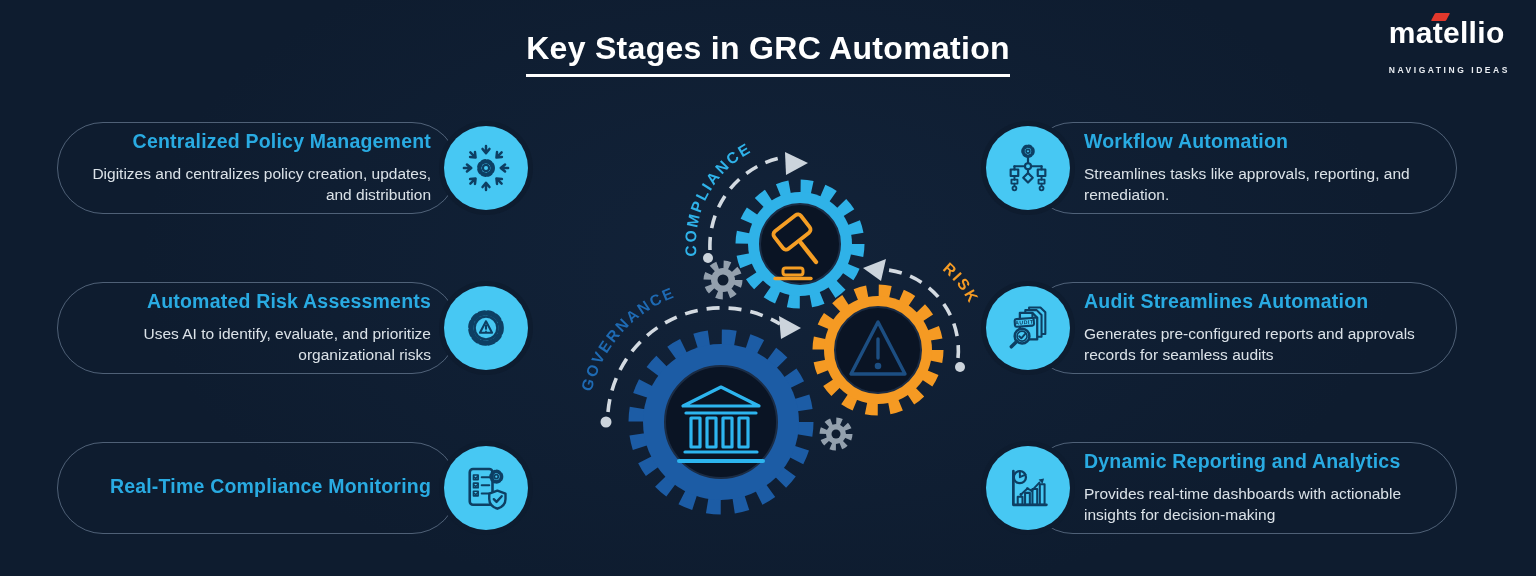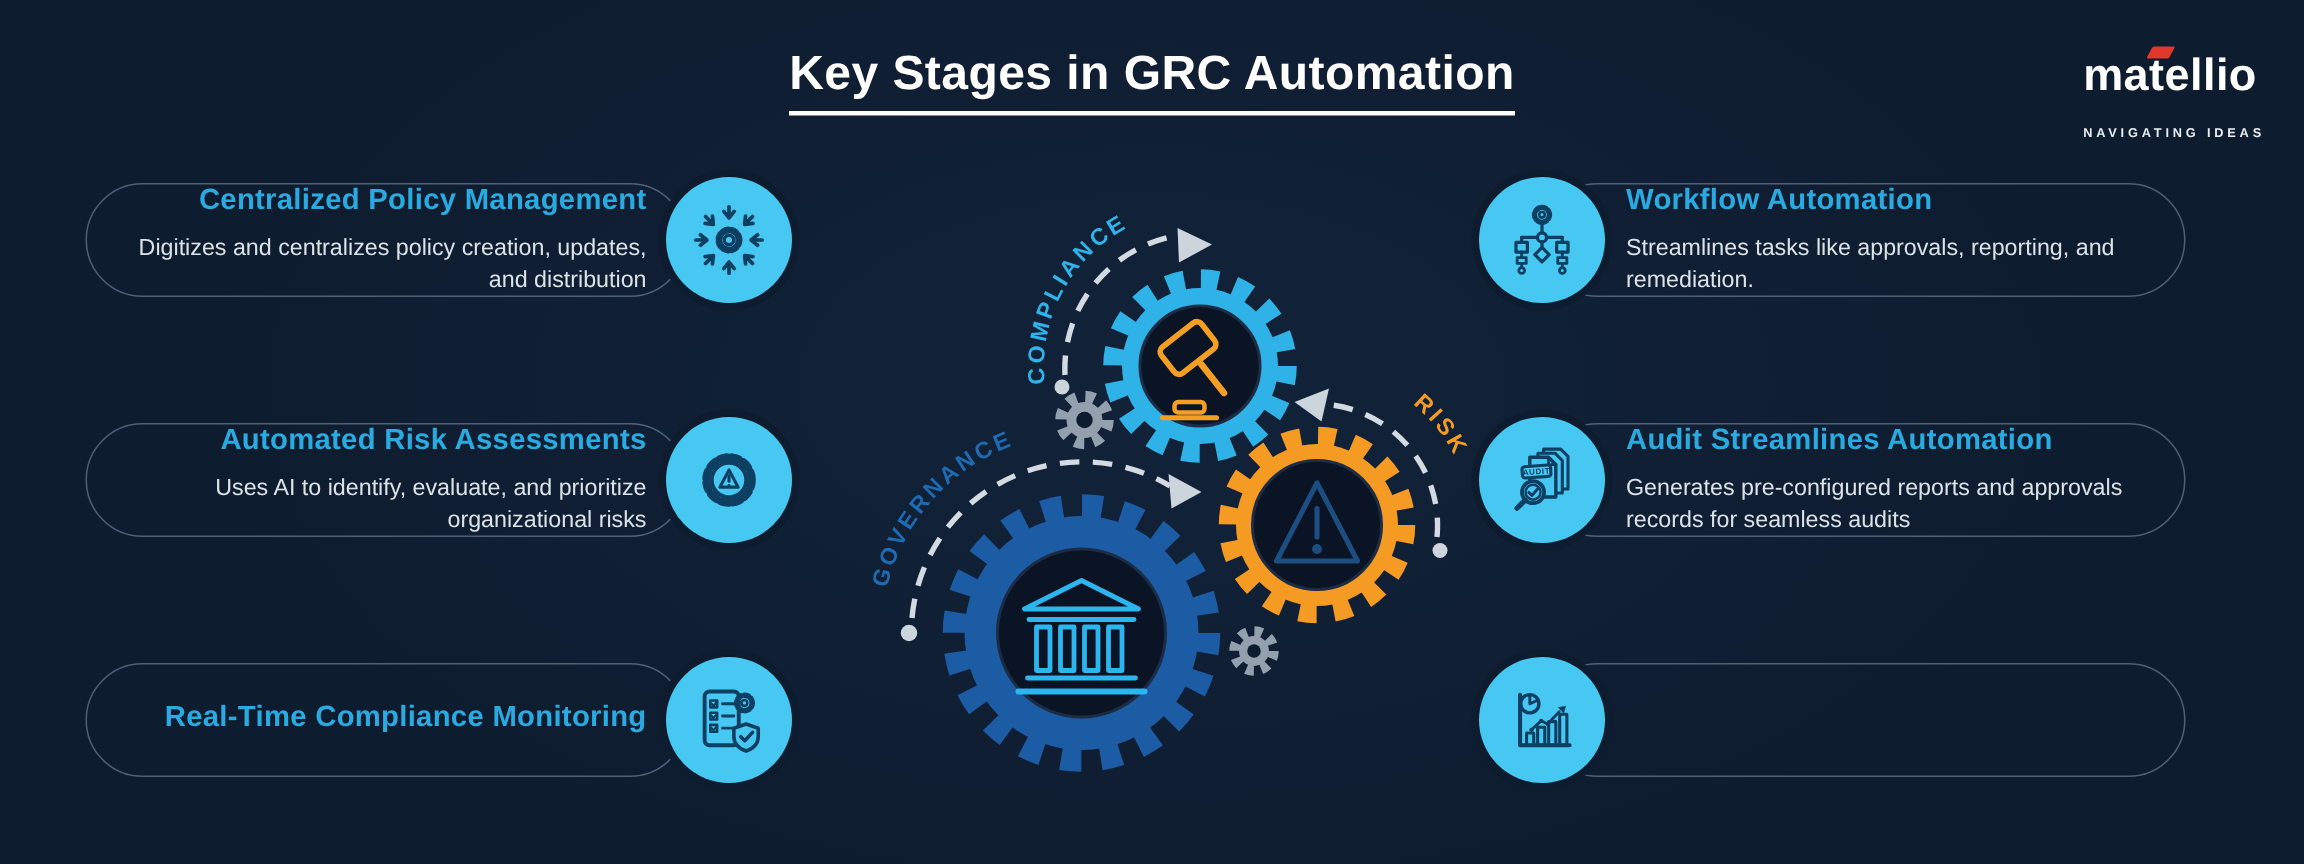--- a/index.html
+++ b/index.html
@@ -8,27 +8,27 @@
     background:#0e1c2f;
     background-image:radial-gradient(ellipse 900px 500px at 50% 45%, rgba(28,52,84,.28), rgba(0,0,0,0) 70%);
     font-family:"Liberation Sans", sans-serif;color:#fff;
   }
   
   .title-wrap{position:absolute;top:0;left:0;right:0;text-align:center;}
   .page-title{
     display:inline-block;margin-top:30px;font-size:32px;font-weight:700;letter-spacing:.3px;
     border-bottom:3px solid #ffffff;padding-bottom:7px;
   }
-  .logo{position:absolute;top:36px;right:26px;}
+  .logo{position:absolute;top:18px;right:26px;}
   .logo-name{position:relative;font-size:30px;font-weight:700;line-height:1;letter-spacing:.3px;color:#fff;}
   .logo-flag{position:absolute;left:44px;top:-5px;width:15px;height:8px;background:#e2382c;transform:skewX(-28deg);border-radius:1px;}
   .logo-tagline{font-size:8.5px;font-weight:700;letter-spacing:2.55px;color:#e9edf2;margin-top:17px;white-space:nowrap;}
   
   .card{
-    position:absolute;height:76px;border:1px solid rgba(150,172,196,.48);
+    position:absolute;height:92px;border:1px solid rgba(150,172,196,.48);
     border-radius:52px;display:flex;align-items:center;box-sizing:border-box;
   }
   .card-left{left:57px;width:401px;}
   .card-right{left:1027px;width:430px;}
   .row1{top:122px}.row2{top:282px}.row3{top:442px}
   .card-text{width:100%;}
   .card-left  .card-text{padding:0 26px 0 30px;text-align:right;}
   .card-right .card-text{padding:0 20px 0 56px;text-align:left;}
   .card-title{font-size:19.5px;font-weight:700;color:#29abe2;margin-bottom:4px;letter-spacing:.2px;}
   .card-body{font-size:15.5px;color:#dbe2e8;line-height:1.33;margin-top:11px;}
@@ -170,20 +170,24 @@
       <text x="20.6" y="20.5" transform="rotate(-4 20.6 18.8)" font-size="4.9" font-weight="bold" fill="#0d3f63" stroke="none" text-anchor="middle" letter-spacing="0.4">AUDIT</text>
       <circle cx="18.5" cy="31.5" r="6.8" fill="#47c8f3" stroke-width="2.3"></circle>
       <circle cx="18.5" cy="31.5" r="4.6" stroke-width="1.5"></circle>
       <path d="M15.9 31.6 l1.9 1.9 l3.6 -4.1" stroke-width="1.8"></path>
       <path d="M13.6 36.4 L8.6 41.4" stroke-width="3.2"></path>
     </svg>
   </div>
 </div>
 
 <div class="card card-right row3">
+  <div class="card-text">
+    <div class="card-title">Dynamic Reporting and Analytics</div>
+    <div class="card-body">Provides real-time dashboards with actionable insights for decision-making</div>
+  </div>
   <div class="icon-circle">
     <svg viewBox="0 0 48 48" class="ic">
       <path d="M10.5 8.5 V39.5 H41" stroke-width="2.5"></path>
       <rect x="14.5" y="32" width="4.4" height="7.5" stroke-width="1.9"></rect>
       <rect x="21.3" y="28.5" width="4.4" height="11" stroke-width="1.9"></rect>
       <rect x="28.1" y="25" width="4.4" height="14.5" stroke-width="1.9"></rect>
       <rect x="34.9" y="20.5" width="4.4" height="19" stroke-width="1.9"></rect>
       <circle cx="16.5" cy="14" r="5.6" stroke-width="2.1"></circle>
       <path d="M16.5 14 V8.4 M16.5 14 L21.7 11.7" stroke-width="1.8"></path>
       <path d="M17.5 30 L23.5 24.5 L27.5 26.5 L34.5 19" stroke-width="1.8"></path>

